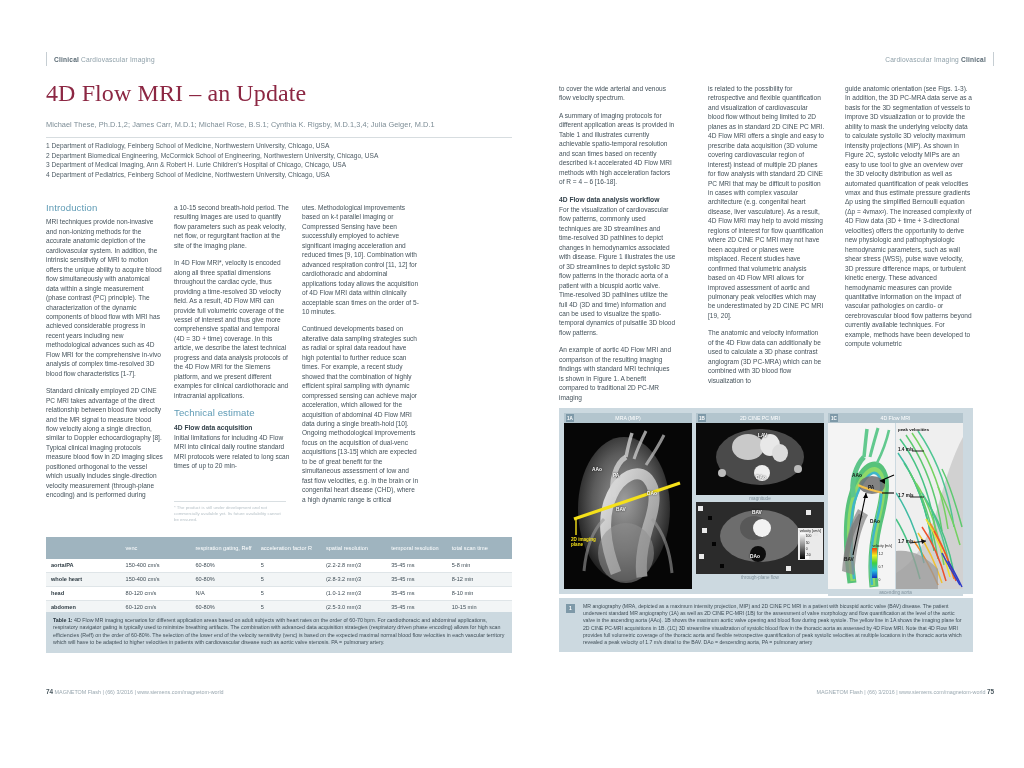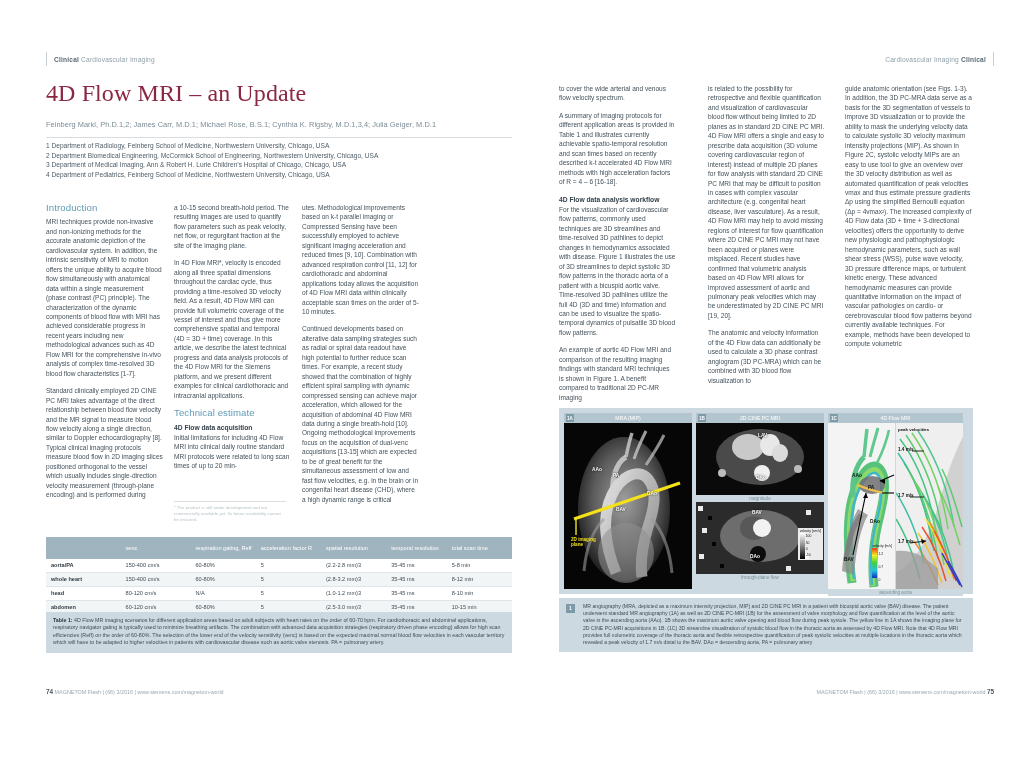--- a/index.html
+++ b/index.html
@@ -91,21 +91,21 @@
 <div class="page">
 
   <div class="runhead runhead-left">
     <span class="bar"></span><b>Clinical</b> <span>Cardiovascular Imaging</span>
   </div>
   <div class="runhead runhead-right">
     <span>Cardiovascular Imaging</span> <b>Clinical</b><span class="bar-r"></span>
   </div>
 
   <div class="title">4D Flow MRI – an Update</div>
-  <div class="authors">Feinberg Markl, Ph.D.1,2; James Carr, M.D.1; Michael Rose, B.S.1; Cynthia K. Rigsby, M.D.1,3,4; Julia Geiger, M.D.1</div>
+  <div class="authors">Michael These, Ph.D.1,2; James Carr, M.D.1; Michael Rose, B.S.1; Cynthia K. Rigsby, M.D.1,3,4; Julia Geiger, M.D.1</div>
   <div class="rule"></div>
   <div class="affils">
     <div>1 Department of Radiology, Feinberg School of Medicine, Northwestern University, Chicago, USA</div>
     <div>2 Department Biomedical Engineering, McCormick School of Engineering, Northwestern University, Chicago, USA</div>
     <div>3 Department of Medical Imaging, Ann &amp; Robert H. Lurie Children’s Hospital of Chicago, Chicago, USA</div>
     <div>4 Department of Pediatrics, Feinberg School of Medicine, Northwestern University, Chicago, USA</div>
   </div>
 
   <div class="col" id="c1">
     <h3>Introduction</h3>

